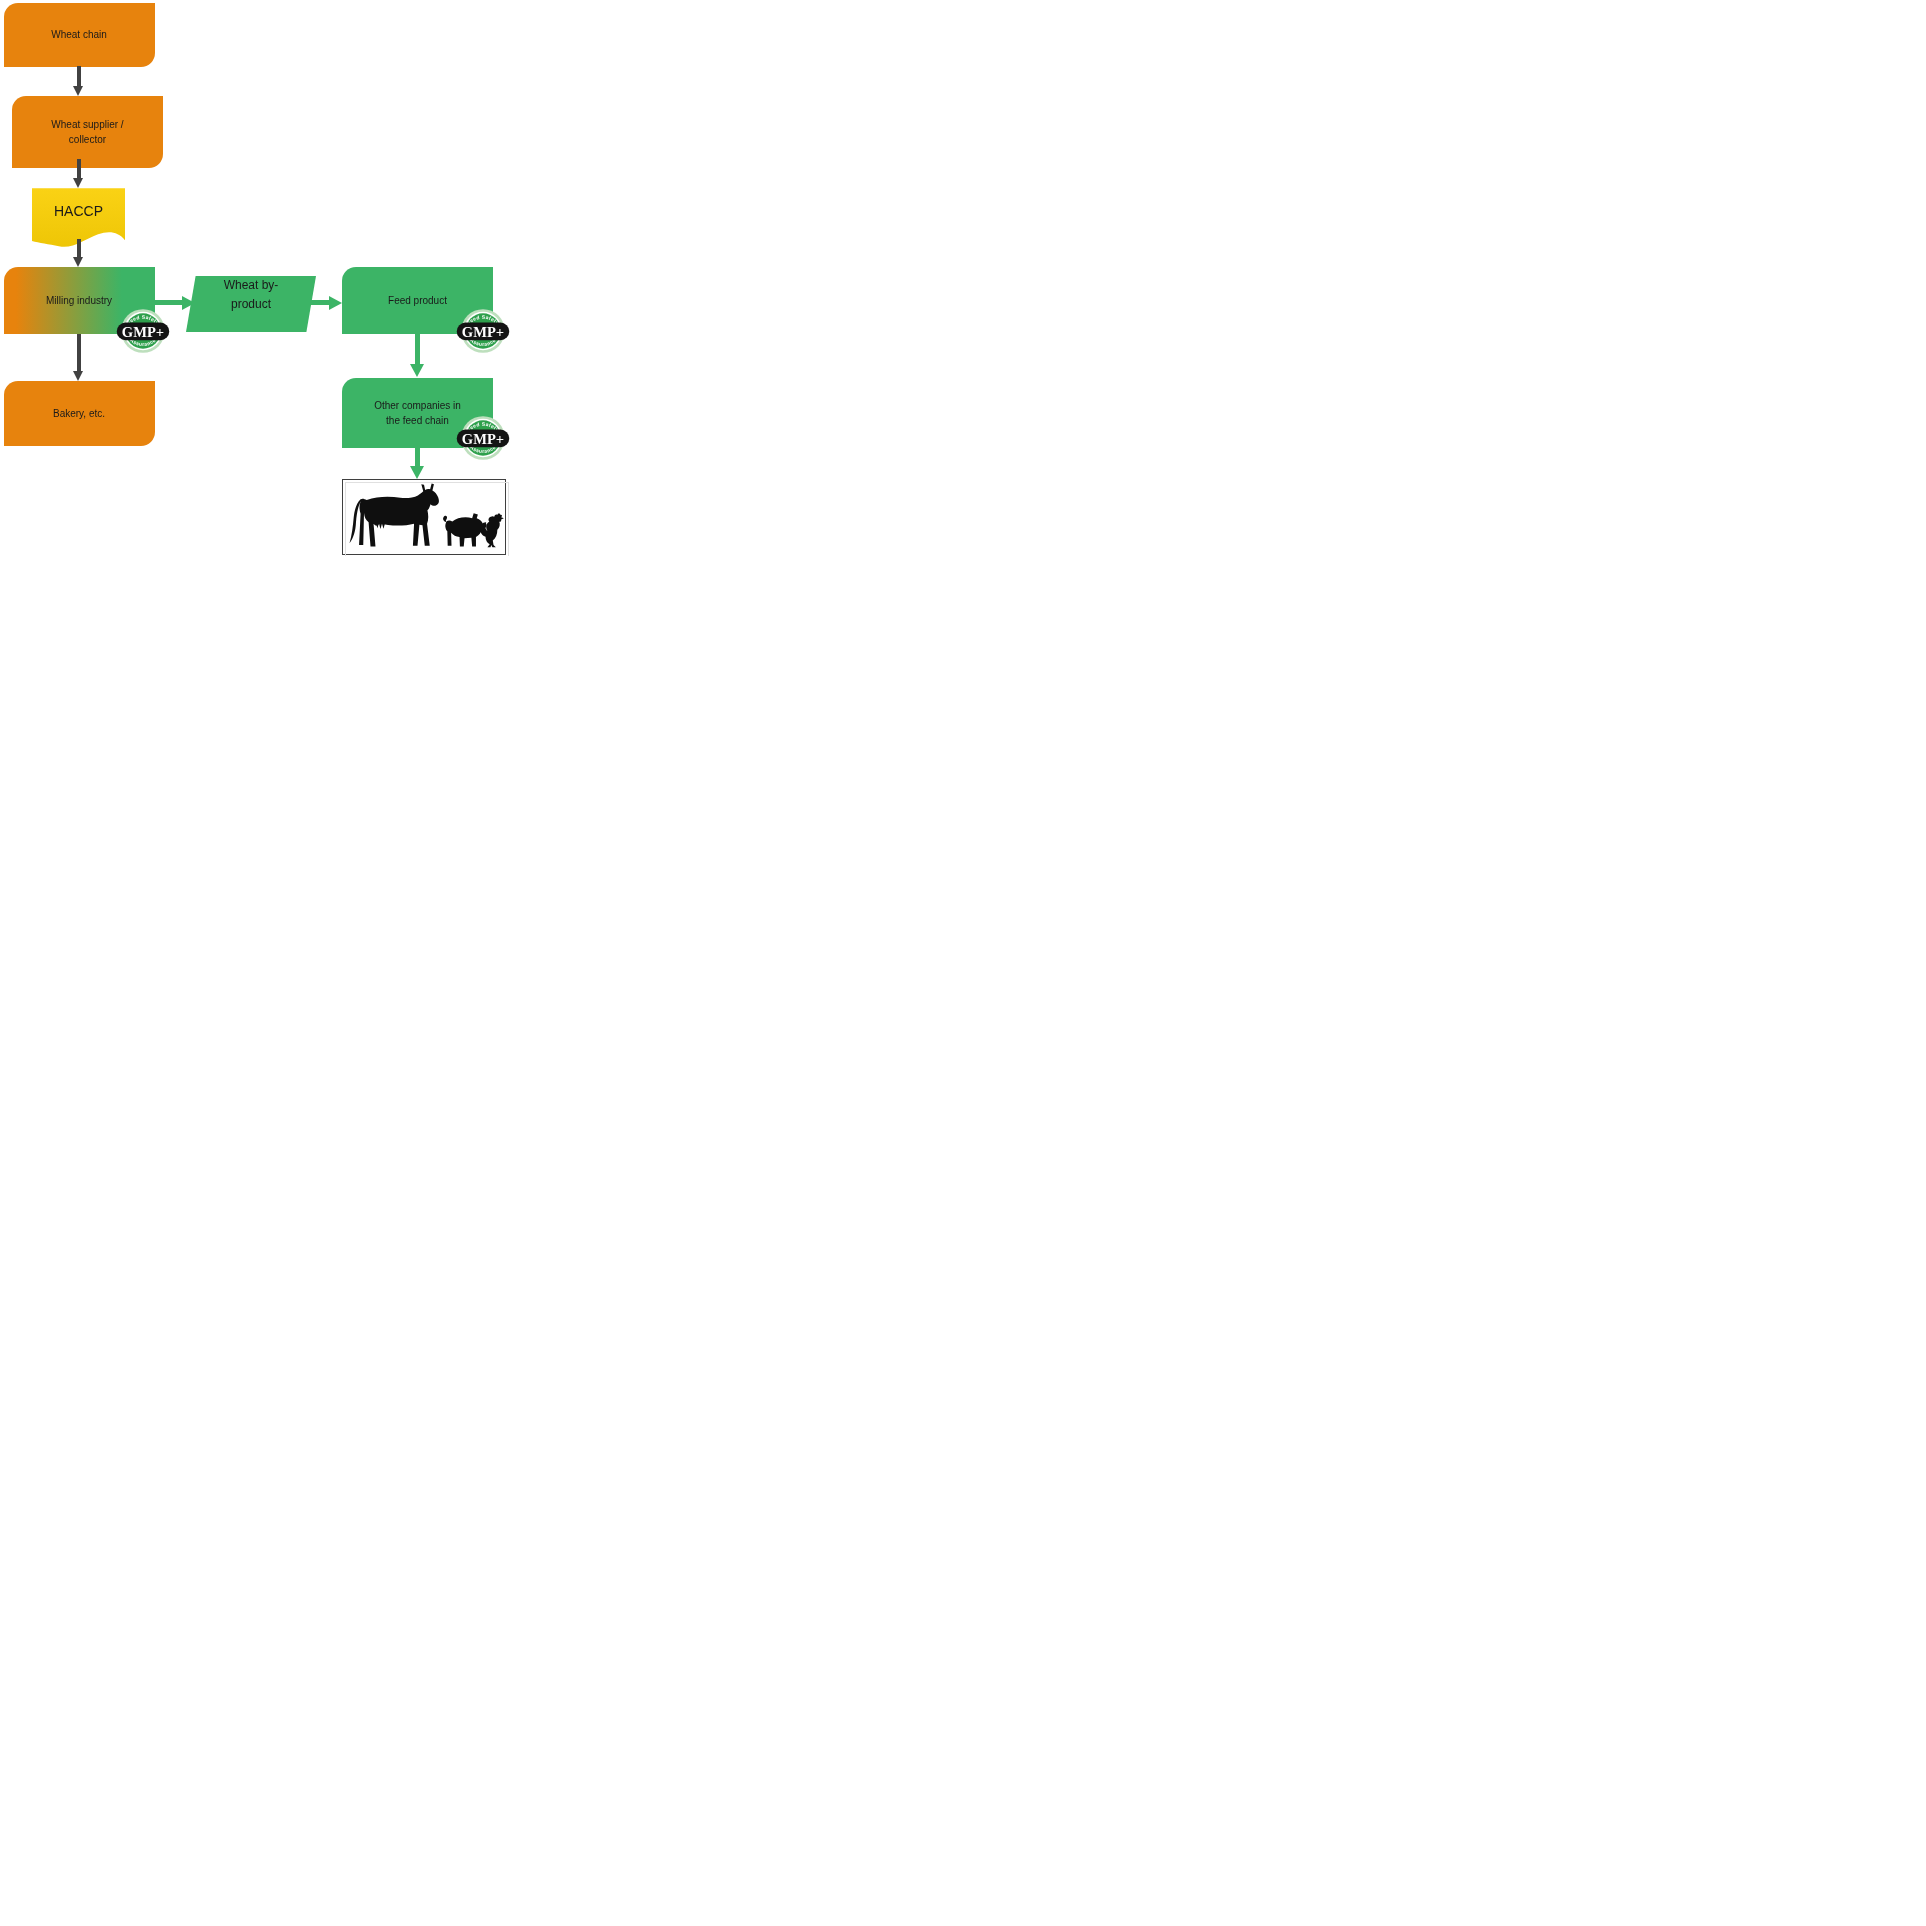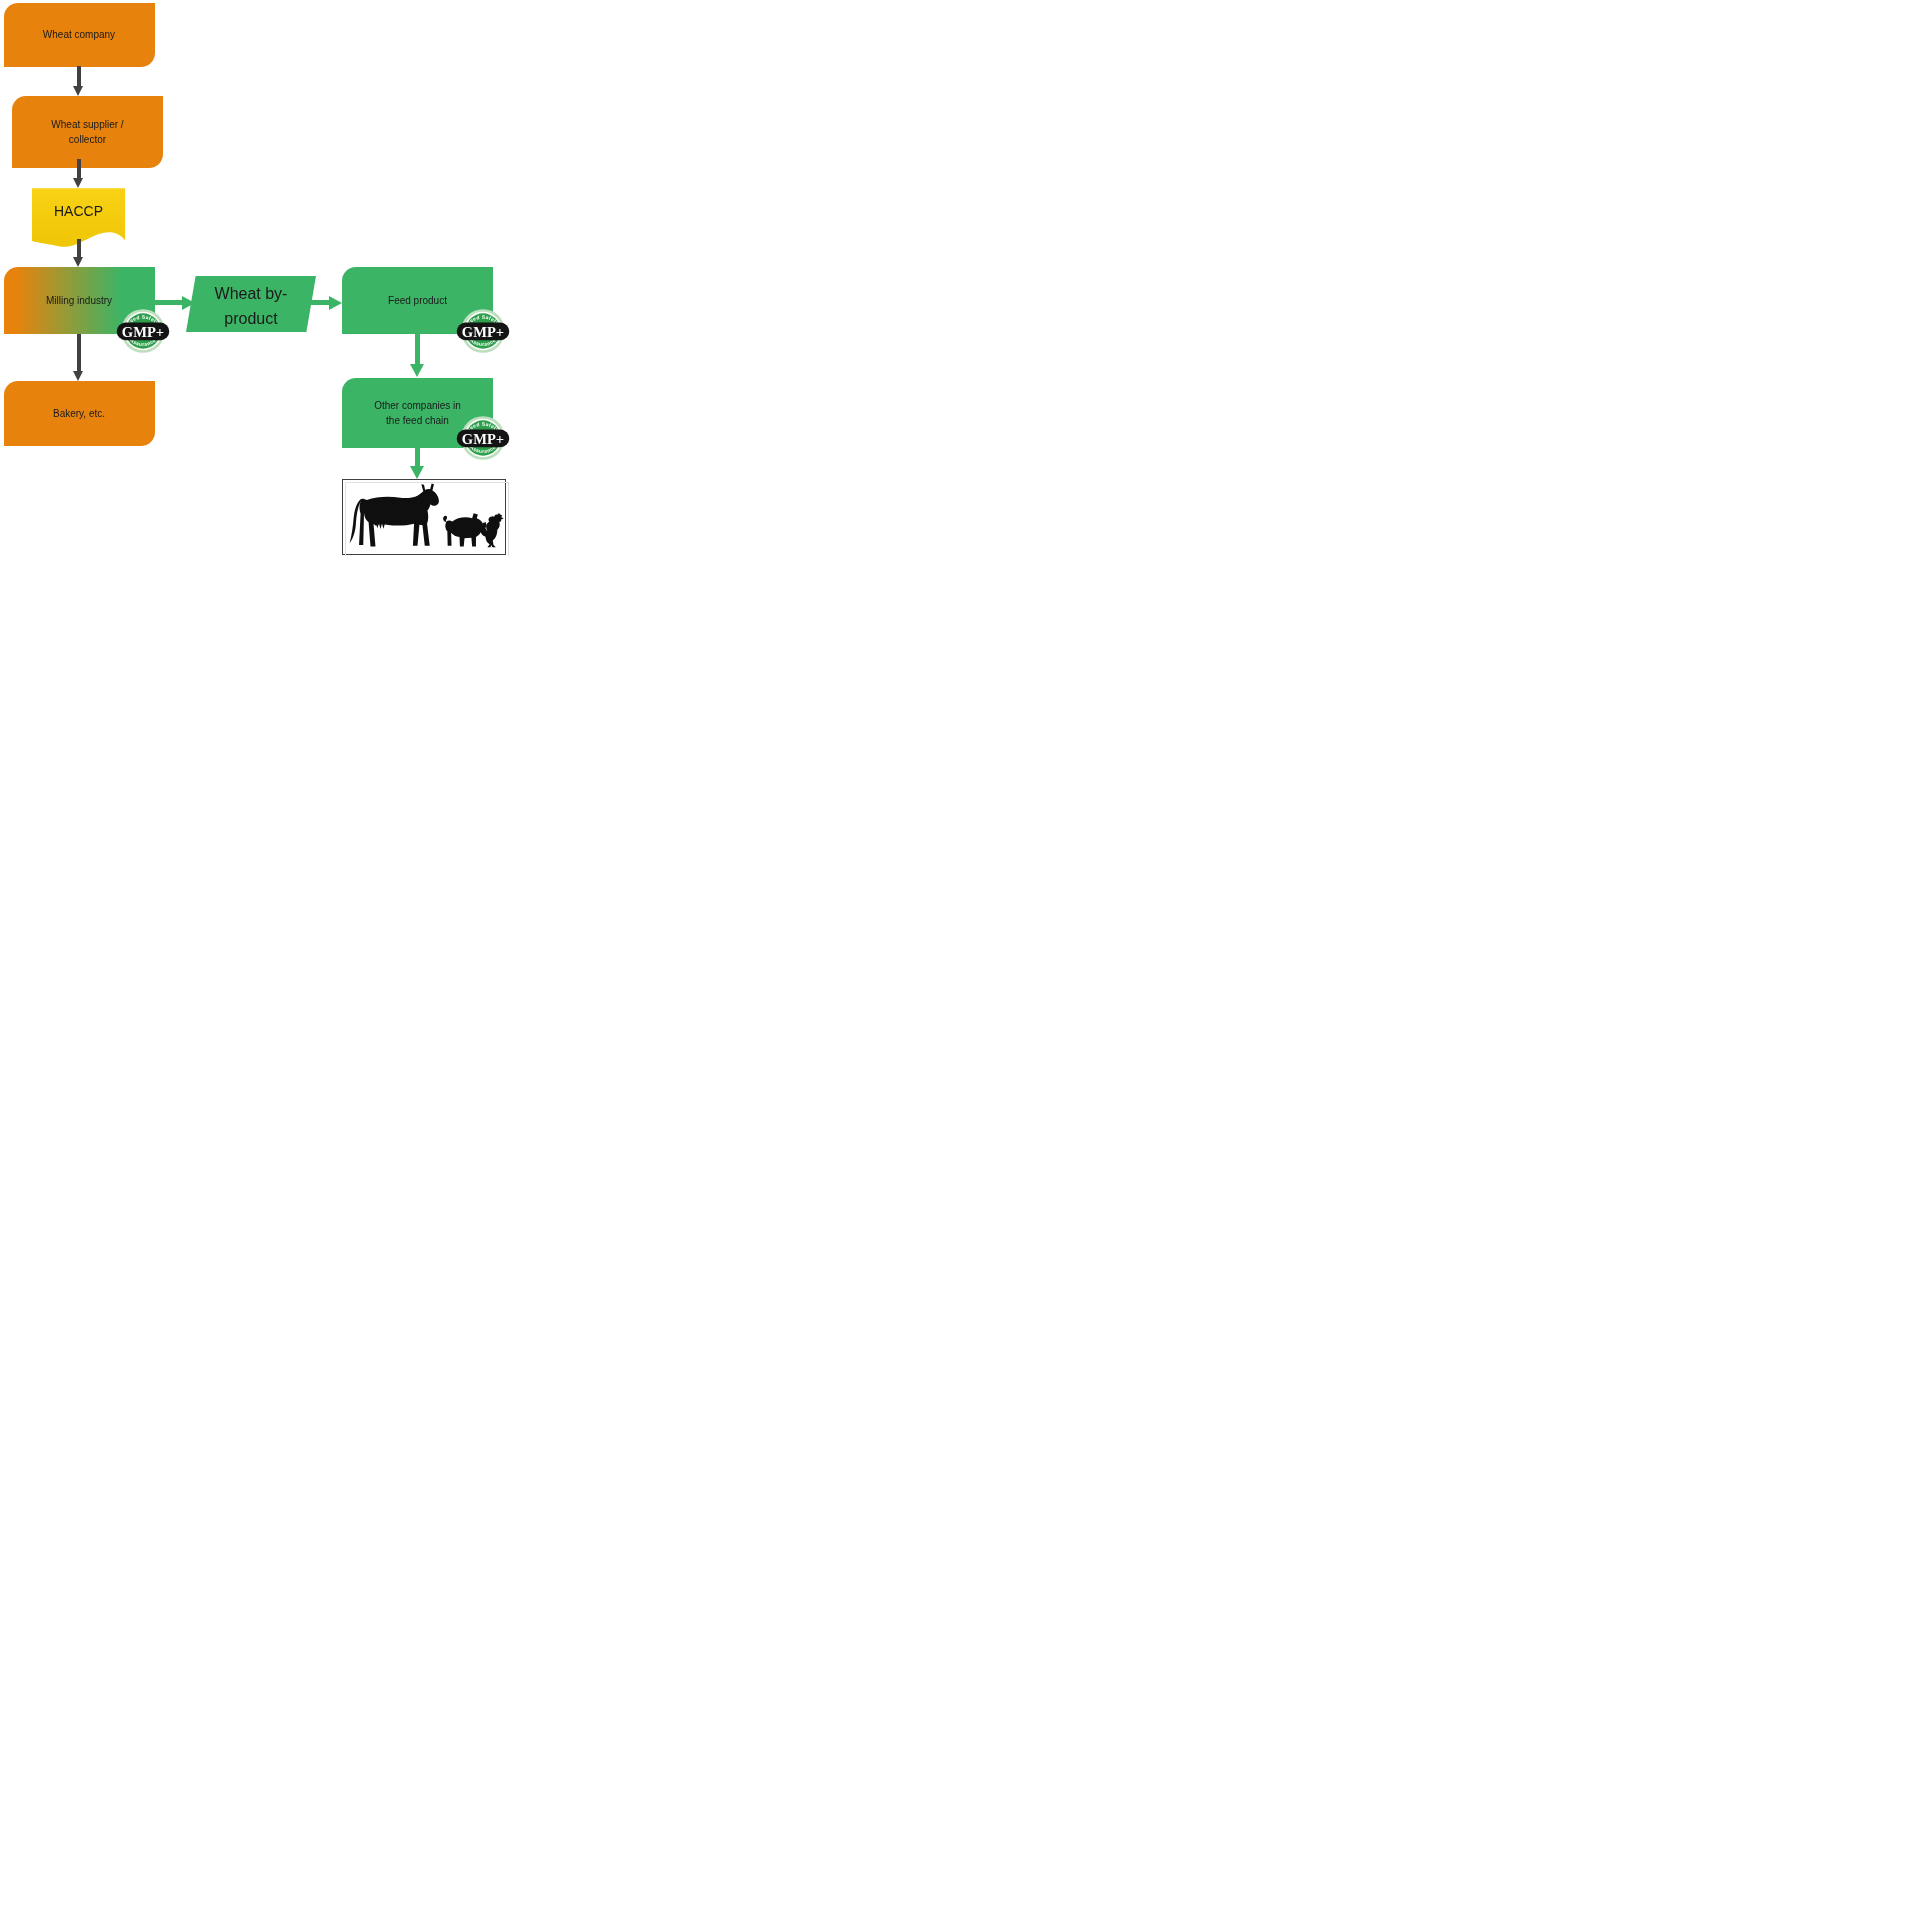--- a/index.html
+++ b/index.html
@@ -20,22 +20,22 @@
   .doc{position:absolute;left:32px;top:188px;width:93px;height:62px;}
   .doc svg{position:absolute;left:0;top:0;}
   .doc .doc-label{
     position:absolute;left:0;top:0;width:100%;height:45px;
     display:flex;align-items:center;justify-content:center;font-size:14px;
   }
   
   .para{
     position:absolute;left:186px;top:276px;width:130px;height:56px;background:#3cb466;
     clip-path:polygon(9.6px 0, 100% 0, calc(100% - 9.6px) 100%, 0 100%);
-    display:flex;align-items:flex-end;justify-content:center;text-align:center;
-    font-size:16px;line-height:1.55;white-space:pre-line;
+    display:flex;align-items:flex-start;justify-content:center;text-align:center;
+    font-size:12px;line-height:1.55;white-space:pre-line;
   }
   
   .shaft-v{position:absolute;width:4.2px;background:#414141;}
   .head-down-dark{position:absolute;width:0;height:0;
     border-left:5.8px solid transparent;border-right:5.8px solid transparent;
     border-top:10.4px solid #414141;}
   .gshaft-h{position:absolute;height:5.4px;background:#3cb466;}
   .gshaft-v{position:absolute;width:5.4px;background:#3cb466;}
   .ghead-right{position:absolute;width:0;height:0;
     border-top:7px solid transparent;border-bottom:7px solid transparent;
@@ -77,21 +77,21 @@
         <text class="badge-arc" text-anchor="middle">
           <textPath href="#arcBot" startOffset="50%">Assurance</textPath>
         </text>
         <rect x="1.5" y="38" width="137" height="46" rx="23" fill="#141414"></rect>
         <text class="badge-gmp" x="70" y="75" text-anchor="middle">GMP+</text>
       </symbol>
     </defs>
   </svg>
 
   <div class="node orange rounded" style="left:3.5px;top:2.7px;width:151px;height:64px;">
-    <span>Wheat company</span>
+    <span>Wheat chain</span>
   </div>
 
   <div class="shaft-v" style="left:77px;top:66px;height:20px;"></div>
   <div class="head-down-dark" style="left:73px;top:86px;"></div>
 
   <div class="node orange rounded" style="left:12px;top:96px;width:151px;height:72px;">
     <span>Wheat supplier /
 collector</span>
   </div>
 

